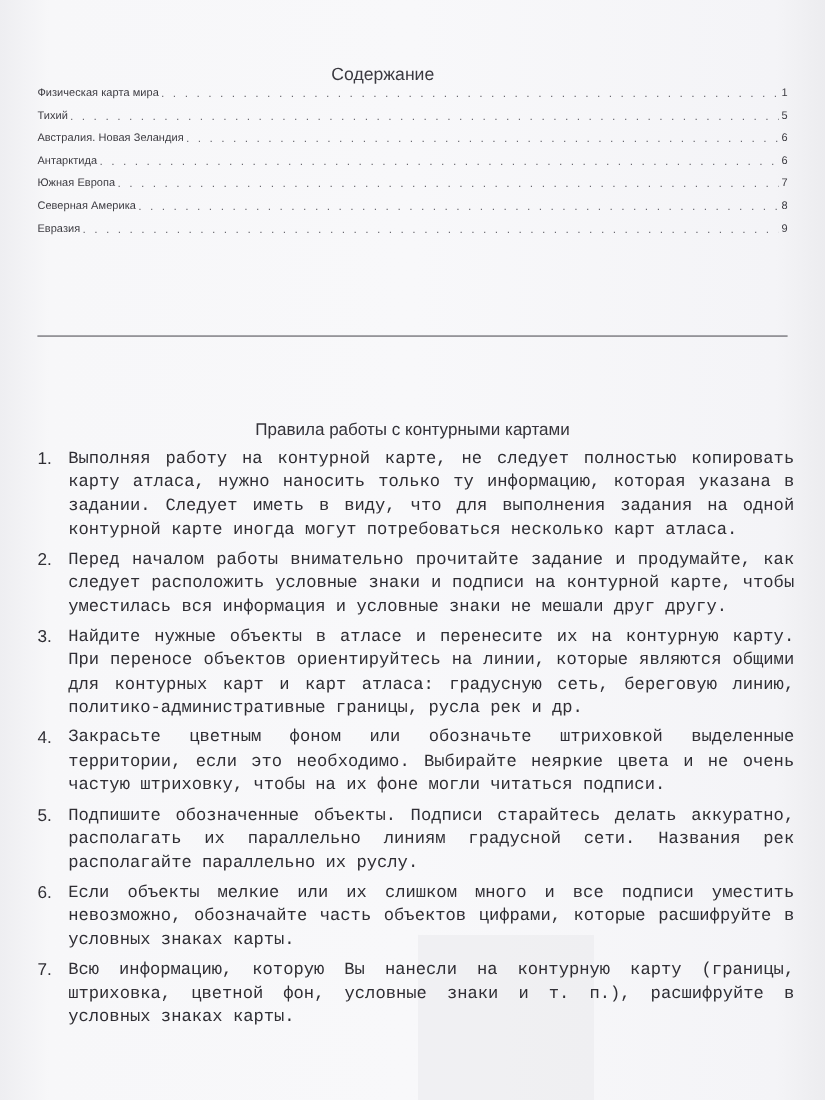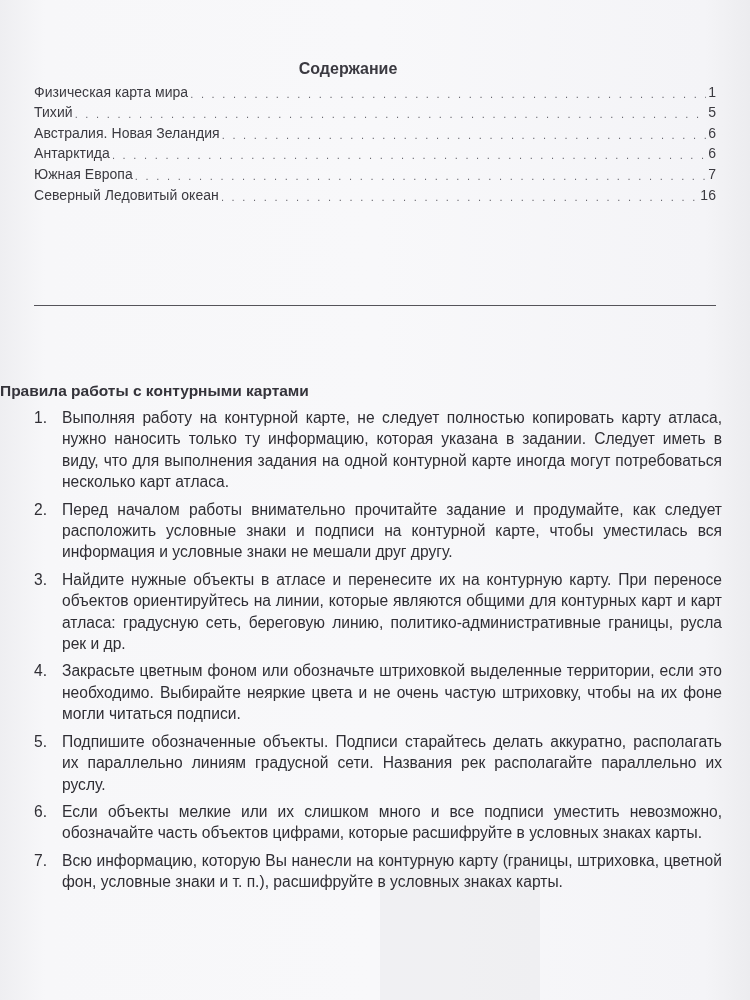--- a/index.html
+++ b/index.html
@@ -13,55 +13,55 @@
     .page {
       position: absolute; left: 0; top: 0; width: 750px; height: 1000px;
       background: linear-gradient(90deg, #eeeef1 0%, #f7f7f9 6%, #f8f8fa 50%, #f4f4f7 94%, #ececef 100%);
     }
     .showthrough {
       position: absolute; left: 380px; top: 850px; width: 160px; height: 150px;
       background: #ececf0; opacity: 0.7;
     }
     .toc-title {
       position: absolute; left: 0; width: 696px; top: 60px;
-      text-align: center; font-weight: bold; font-size: 16px; color: #3a3940;
+      text-align: center; font-weight: normal; font-size: 16px; color: #3a3940;
     }
     .toc {
       position: absolute; left: 34px; top: 79px; width: 682px;
     }
     .toc-row {
-      display: flex; align-items: flex-end; height: 20.6px;
-      font-size: 14px; color: #3b3a40; letter-spacing: 0.05px;
+      display: flex; align-items: flex-start; height: 20.6px;
+      font-size: 10px; color: #3b3a40; letter-spacing: 0.05px;
     }
     .toc-label { white-space: nowrap; }
     .toc-dots {
       flex: 1; overflow: hidden; white-space: nowrap; margin: 0 2px;
       color: #6a6970; letter-spacing: 2.3px; font-size: 11px;
     }
     .toc-dots::before {
       content: ". . . . . . . . . . . . . . . . . . . . . . . . . . . . . . . . . . . . . . . . . . . . . . . . . . . . . . . . . . . . . . . . . . . . . . . . . . . . . . . . . . . . . . . . . . . . . . . . . . . . . . . . . . . . . . . . . . . . . . . . . . . . . . . . . . .";
     }
     .toc-page { white-space: nowrap; text-align: right; }
     .toc-rule {
       position: absolute; left: 34px; top: 305px; width: 682px; height: 0;
       border-top: 1px solid #55545a;
     }
     .rules-title {
       position: absolute; left: 0; width: 750px; top: 382px;
-      font-weight: bold; font-size: 15.5px; color: #34333a;
+      text-align: center; font-weight: normal; font-size: 15.5px; color: #34333a;
     }
     .rules {
       position: absolute; left: 34px; top: 407px; width: 688px;
     }
     .rule {
       display: flex; font-size: 15.6px; line-height: 21.4px; color: #2f2e34;
       margin-bottom: 6px;
     }
     .rule-num { width: 28px; flex: none; }
-    .rule-text { flex: 1; text-align: justify; }
+    .rule-text { flex: 1; text-align: justify; font-family: Liberation Mono, monospace; }
   </style>
 </head>
 <body>
 
 <div class="page">
   <div class="showthrough"></div>
 
   <div class="toc-title">Содержание</div>
 
   <div class="toc" id="toc">
@@ -84,23 +84,28 @@
         <span class="toc-label">Антарктида</span>
         <span class="toc-dots"></span>
         <span class="toc-page">6</span>
       </div>
       <div class="toc-row">
         <span class="toc-label">Южная Европа</span>
         <span class="toc-dots"></span>
         <span class="toc-page">7</span>
       </div>
       <div class="toc-row">
-        <span class="toc-label">Северный Ледовитый океан</span>
+        <span class="toc-label">Северная Америка</span>
         <span class="toc-dots"></span>
-        <span class="toc-page">16</span>
+        <span class="toc-page">8</span>
+      </div>
+      <div class="toc-row">
+        <span class="toc-label">Евразия</span>
+        <span class="toc-dots"></span>
+        <span class="toc-page">9</span>
       </div>
     </div>
 
   <div class="toc-rule"></div>
 
   <div class="rules-title">Правила работы с контурными картами</div>
 
   <div class="rules" id="rules">
       <div class="rule">
         <span class="rule-num">1.</span>

